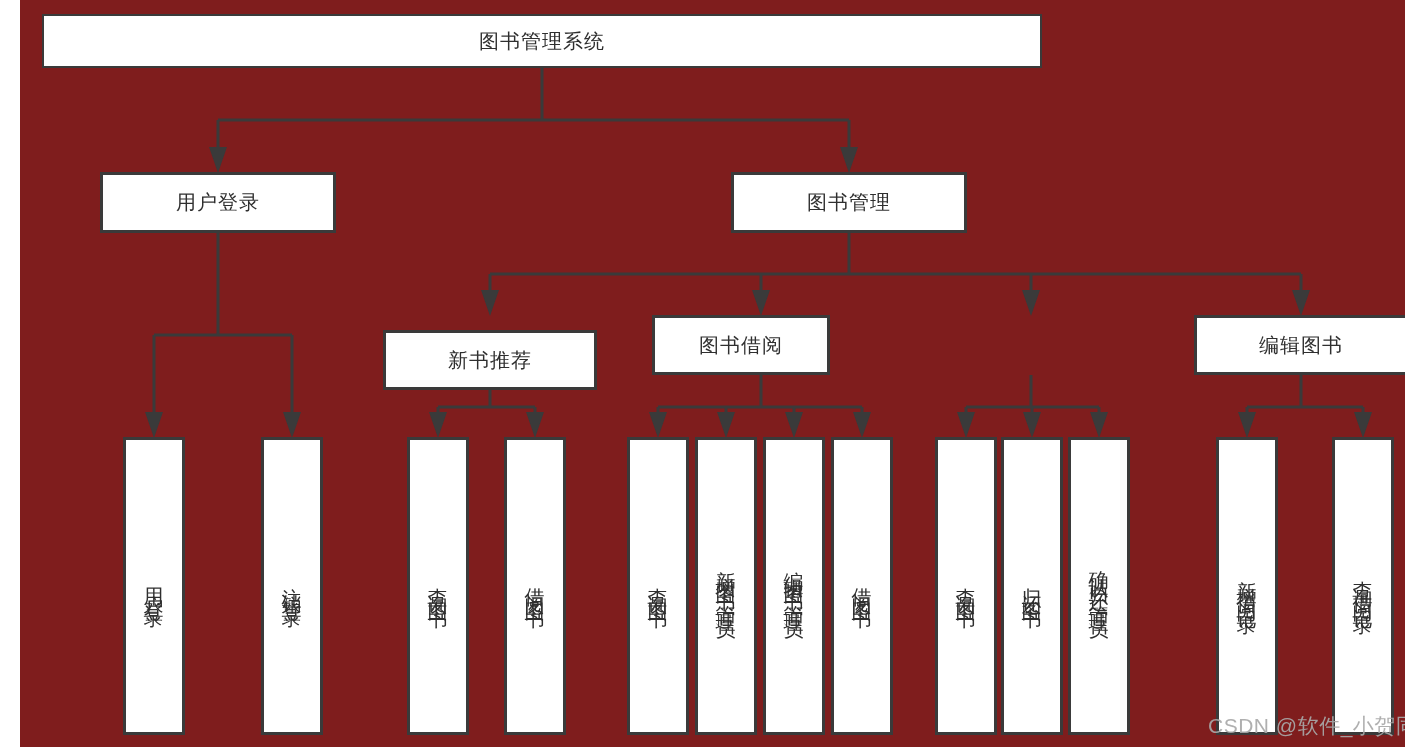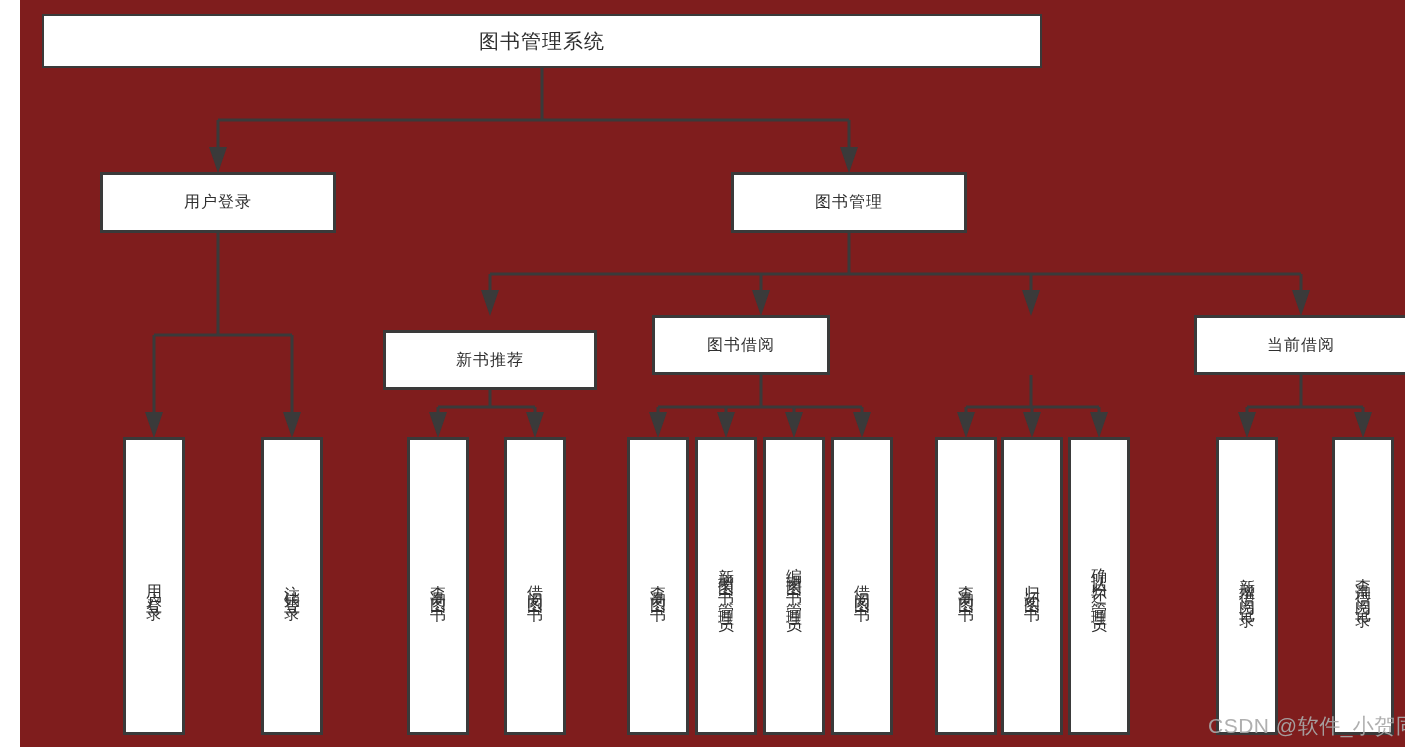--- a/index.html
+++ b/index.html
@@ -14,21 +14,21 @@
   }
   #wires { position: absolute; left: 0; top: 0; z-index: 1; }
   .box {
     position: absolute;
     box-sizing: border-box;
     background: #ffffff;
     border: 3px solid #3a3a3a;
     display: flex;
     align-items: center;
     justify-content: center;
-    font-size: 16px;
+    font-size: 20px;
     color: #2f2f2f;
     z-index: 2;
     letter-spacing: 1px;
   }
   .root { border-width: 2px; font-size: 20px; }
   .vbox { width: 62px; height: 298px; }
   .vbox .vtext {
     writing-mode: vertical-rl;
     letter-spacing: 7px;
     line-height: 1;
@@ -105,21 +105,21 @@
     <span>图书管理</span>
   </div>
 
   <div class="box" style="left:363px; top:330px; width:214px; height:60px;">
     <span>新书推荐</span>
   </div>
   <div class="box" style="left:632px; top:315px; width:178px; height:60px;font-family:Liberation Serif, serif;">
     <span>图书借阅</span>
   </div>
   <div class="box" style="left:1174px; top:315px; width:214px; height:60px;">
-    <span>当前借阅</span>
+    <span>编辑图书</span>
   </div>
 
   <div class="box vbox" style="left:103px; top:437px;">
     <span class="vtext">用户登录</span>
   </div>
   <div class="box vbox" style="left:241px; top:437px;">
     <span class="vtext">注销登录</span>
   </div>
 
   <div class="box vbox" style="left:387px; top:437px;">

